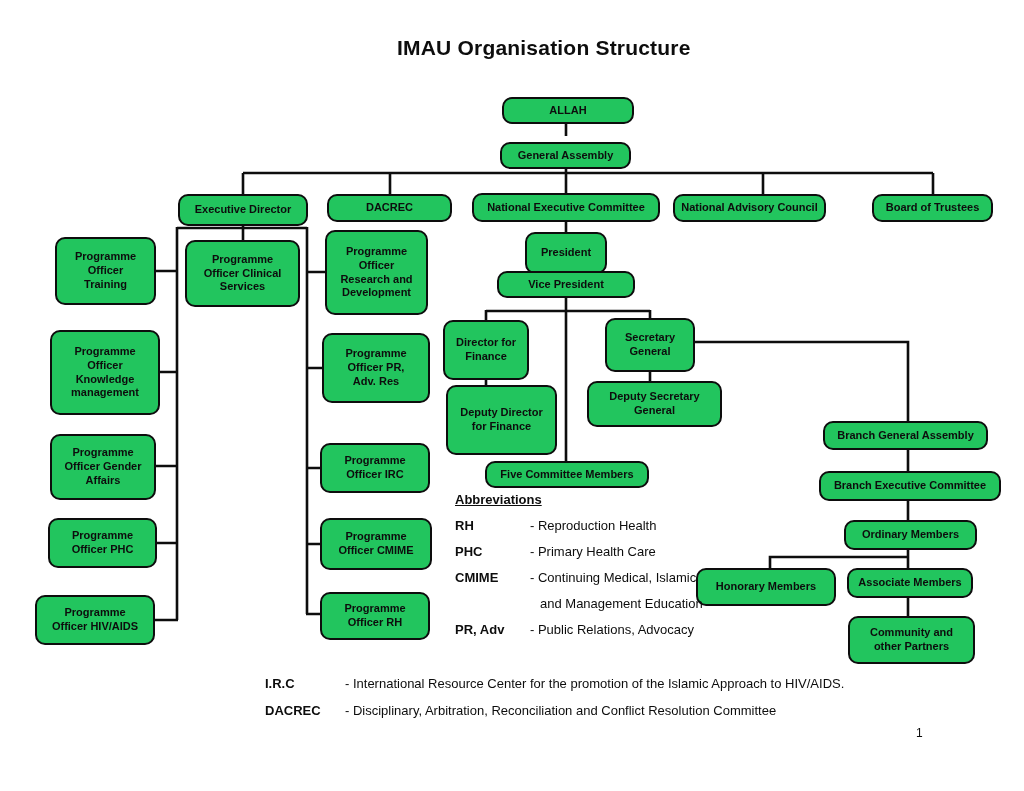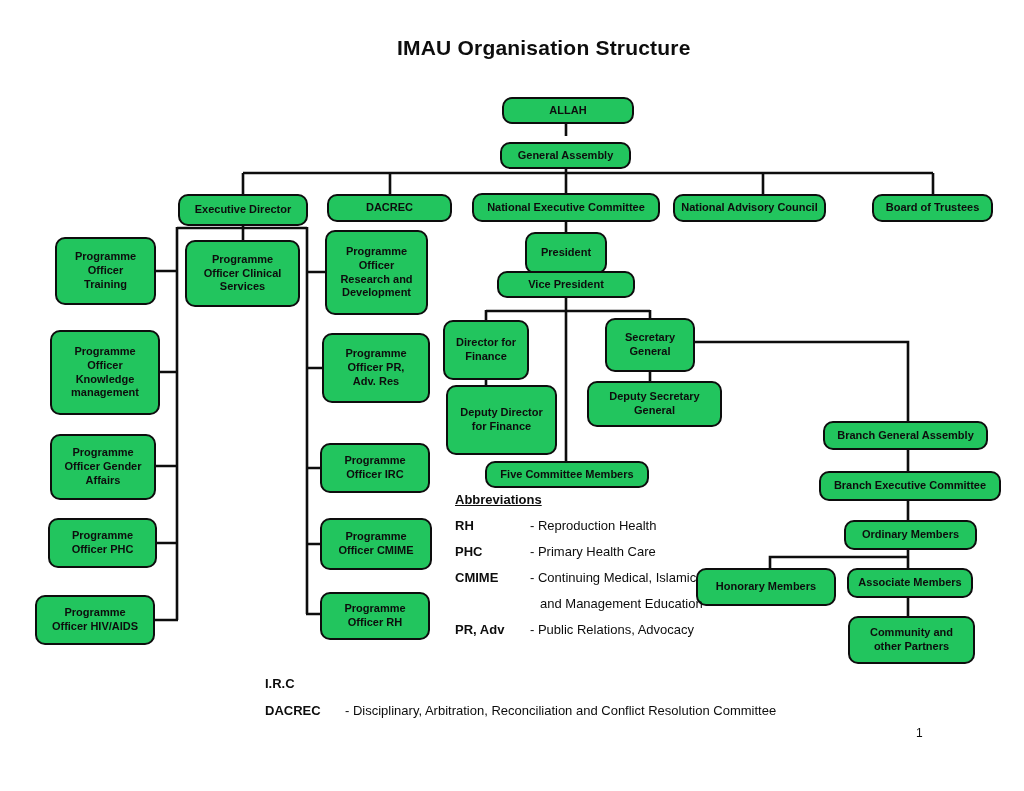--- a/index.html
+++ b/index.html
@@ -141,20 +141,21 @@
   </div>
   <div class="abbr-row">
     <span class="abbr-term">PR, Adv</span>
     <span class="abbr-desc">-  Public Relations, Advocacy</span>
   </div>
 </div>
 
 <div class="footnotes">
   <div class="fn-row">
     <span class="fn-term">I.R.C</span>
+    <span class="fn-desc">- International Resource Center for the promotion of the Islamic Approach to HIV/AIDS.</span>
   </div>
   <div class="fn-row">
     <span class="fn-term">DACREC</span>
     <span class="fn-desc">- Disciplinary, Arbitration, Reconciliation and Conflict Resolution Committee</span>
   </div>
 </div>
 
 <div class="page-number">1</div>
 
 </body></html>

